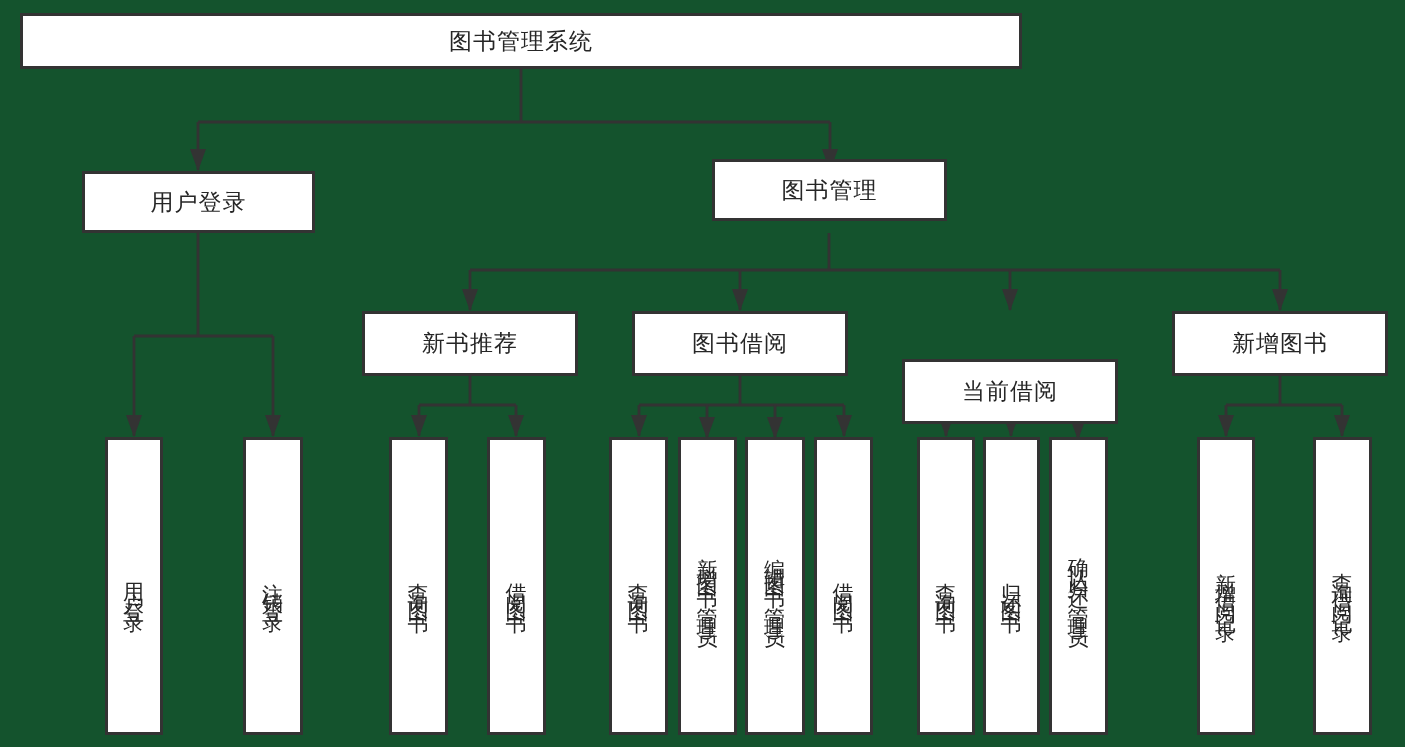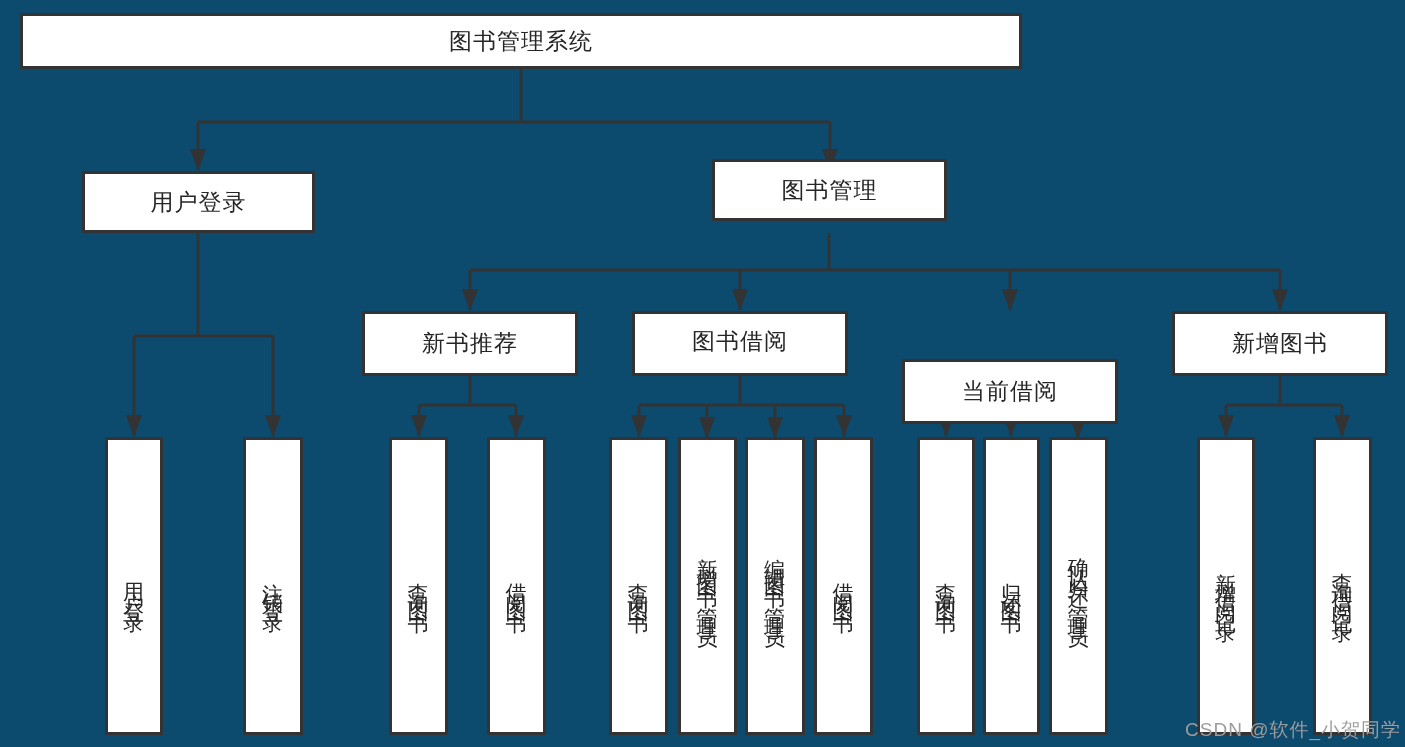--- a/index.html
+++ b/index.html
@@ -1,21 +1,21 @@
 <!DOCTYPE html>
 <html><head>
 <meta charset="utf-8">
 <style>
   * { margin: 0; padding: 0; box-sizing: border-box; }
   html, body { background: #ffffff; }
   .canvas {
     position: relative;
     width: 1405px;
     height: 747px;
-    background: #0c4a6e;
+    background: #14532d;
     overflow: hidden;
     font-family: "Liberation Sans", "DejaVu Sans", sans-serif;
     color: #262626;
   }
   .connectors {
     position: absolute;
     left: 0; top: 0;
     width: 1405px; height: 747px;
     pointer-events: none;
   }
@@ -40,21 +40,21 @@
     line-height: 1;
   }
   
   .n-root  { left: 20px;  top: 13px;  width: 1002px; height: 56px; }
   
   .n-l2a   { left: 82px;  top: 171px; width: 233px; height: 62px; }
   .n-l2b   { left: 712px; top: 159px; width: 235px; height: 62px; }
   
   .n-l3    { top: 311px; height: 65px; width: 216px; }
   .n-l3a   { left: 362px; }
-  .n-l3b   { left: 632px; font-family: Liberation Mono, monospace; }
+  .n-l3b   { left: 632px; }
   .n-l3c   { left: 902px; margin-top: 48px; }
   .n-l3d   { left: 1172px; }
   
   .leaf    { top: 437px; height: 298px; width: 59px; }
   .lf1     { left: 105px; width: 58px; }
   .lf2     { left: 243px; width: 60px; }
   .lf3     { left: 389px; }
   .lf4     { left: 487px; }
   .lf5     { left: 609px; }
   .lf6     { left: 678px; }
@@ -184,15 +184,14 @@
     <span>确认归还（管理员）</span>
   </div>
 
   <div class="box vbox leaf lf12">
     <span>新增借阅记录</span>
   </div>
   <div class="box vbox leaf lf13">
     <span>查询借阅记录</span>
   </div>
 
-  <div class="watermark">CSDN @软件_小贺同学</div>
 
 </div>
 
 </body></html>

